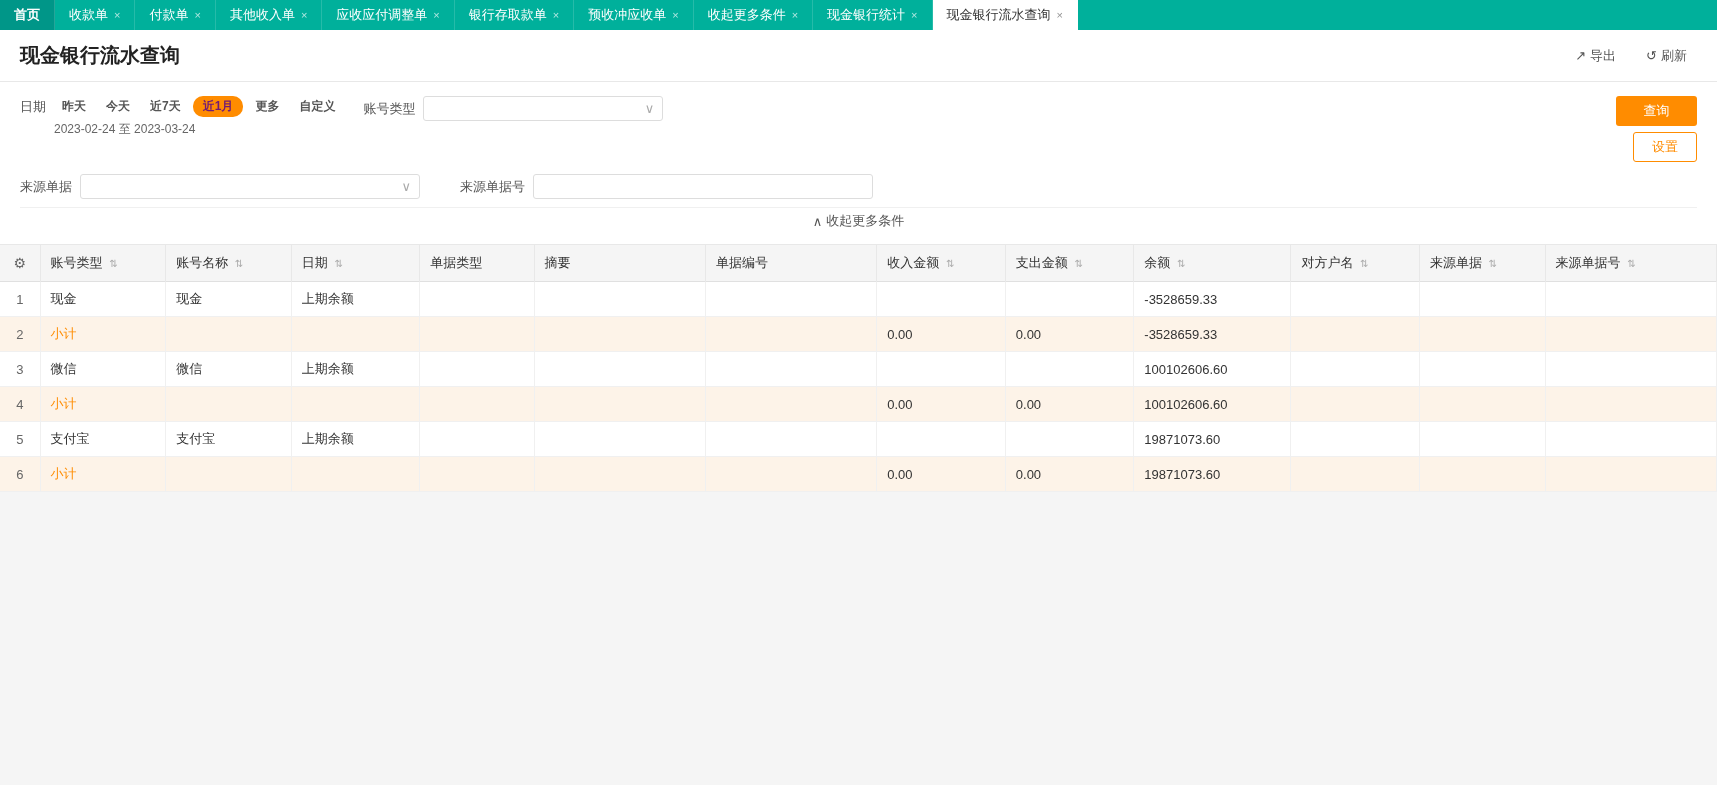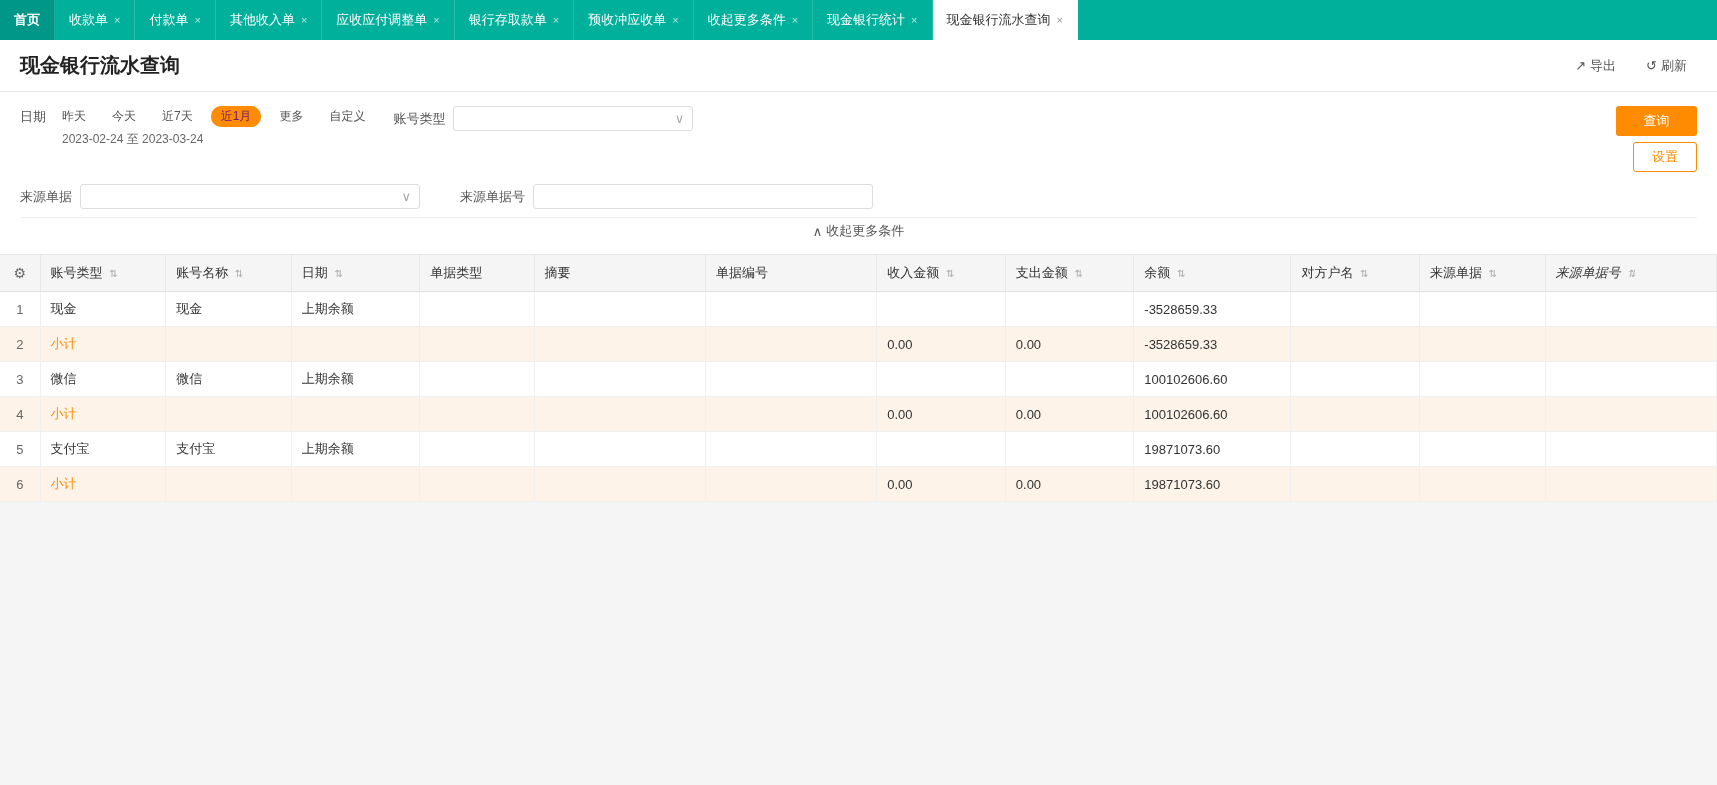--- a/index.html
+++ b/index.html
@@ -3,21 +3,21 @@
   <meta charset="utf-8">
   <style>
     * { box-sizing: border-box; margin: 0; padding: 0; }
     body { font-family: 'Microsoft YaHei', Arial, sans-serif; font-size: 13px; background: #f5f5f5; color: #333; }
 
     
     .top-nav {
       background: #00b09b;
       display: flex;
       align-items: stretch;
-      height: 40px;
+      height: 30px;
       overflow: hidden;
     }
     .nav-tab {
       display: flex;
       align-items: center;
       padding: 0 14px;
       color: #fff;
       cursor: pointer;
       font-size: 13px;
       white-space: nowrap;
@@ -84,39 +84,40 @@
       gap: 8px;
     }
     .filter-label {
       color: #555;
       white-space: nowrap;
       font-size: 13px;
     }
     .date-options {
       display: flex;
       align-items: flex-end;
-      gap: 10px;
+      gap: 4px;
+      font-weight: bold;
     }
     .date-option {
       padding: 2px 8px;
       font-size: 12px;
       cursor: pointer;
       color: #555;
       border-radius: 3px;
     }
     .date-option.active {
       background: #ff8c00;
       color: #701a75;
       border-radius: 10px;
       padding: 2px 10px;
     }
     .date-range {
       font-size: 12px;
       color: #666;
-      margin-left: 12px;
+      margin-left: 4px;
     }
     .filter-select {
       display: flex;
       align-items: center;
       border: 1px solid #ddd;
       border-radius: 3px;
       padding: 4px 8px;
       min-width: 220px;
       background: #fff;
       cursor: pointer;
@@ -216,21 +217,21 @@
     .col-acct-name { min-width: 80px; }
     .col-date { min-width: 90px; }
     .col-doc-type { min-width: 80px; }
     .col-summary { min-width: 120px; }
     .col-doc-no { min-width: 120px; }
     .col-income { min-width: 90px; }
     .col-expense { min-width: 90px; }
     .col-balance { min-width: 110px; }
     .col-counterparty { min-width: 90px; }
     .col-src-doc { min-width: 80px; }
-    .col-src-doc-no { min-width: 120px; font-style: italic; }
+    .col-src-doc-no { min-width: 120px; }
 
     .filter-row-2 {
       display: flex;
       align-items: center;
       gap: 40px;
     }
     .filter-inline {
       display: flex;
       align-items: center;
       gap: 8px;

